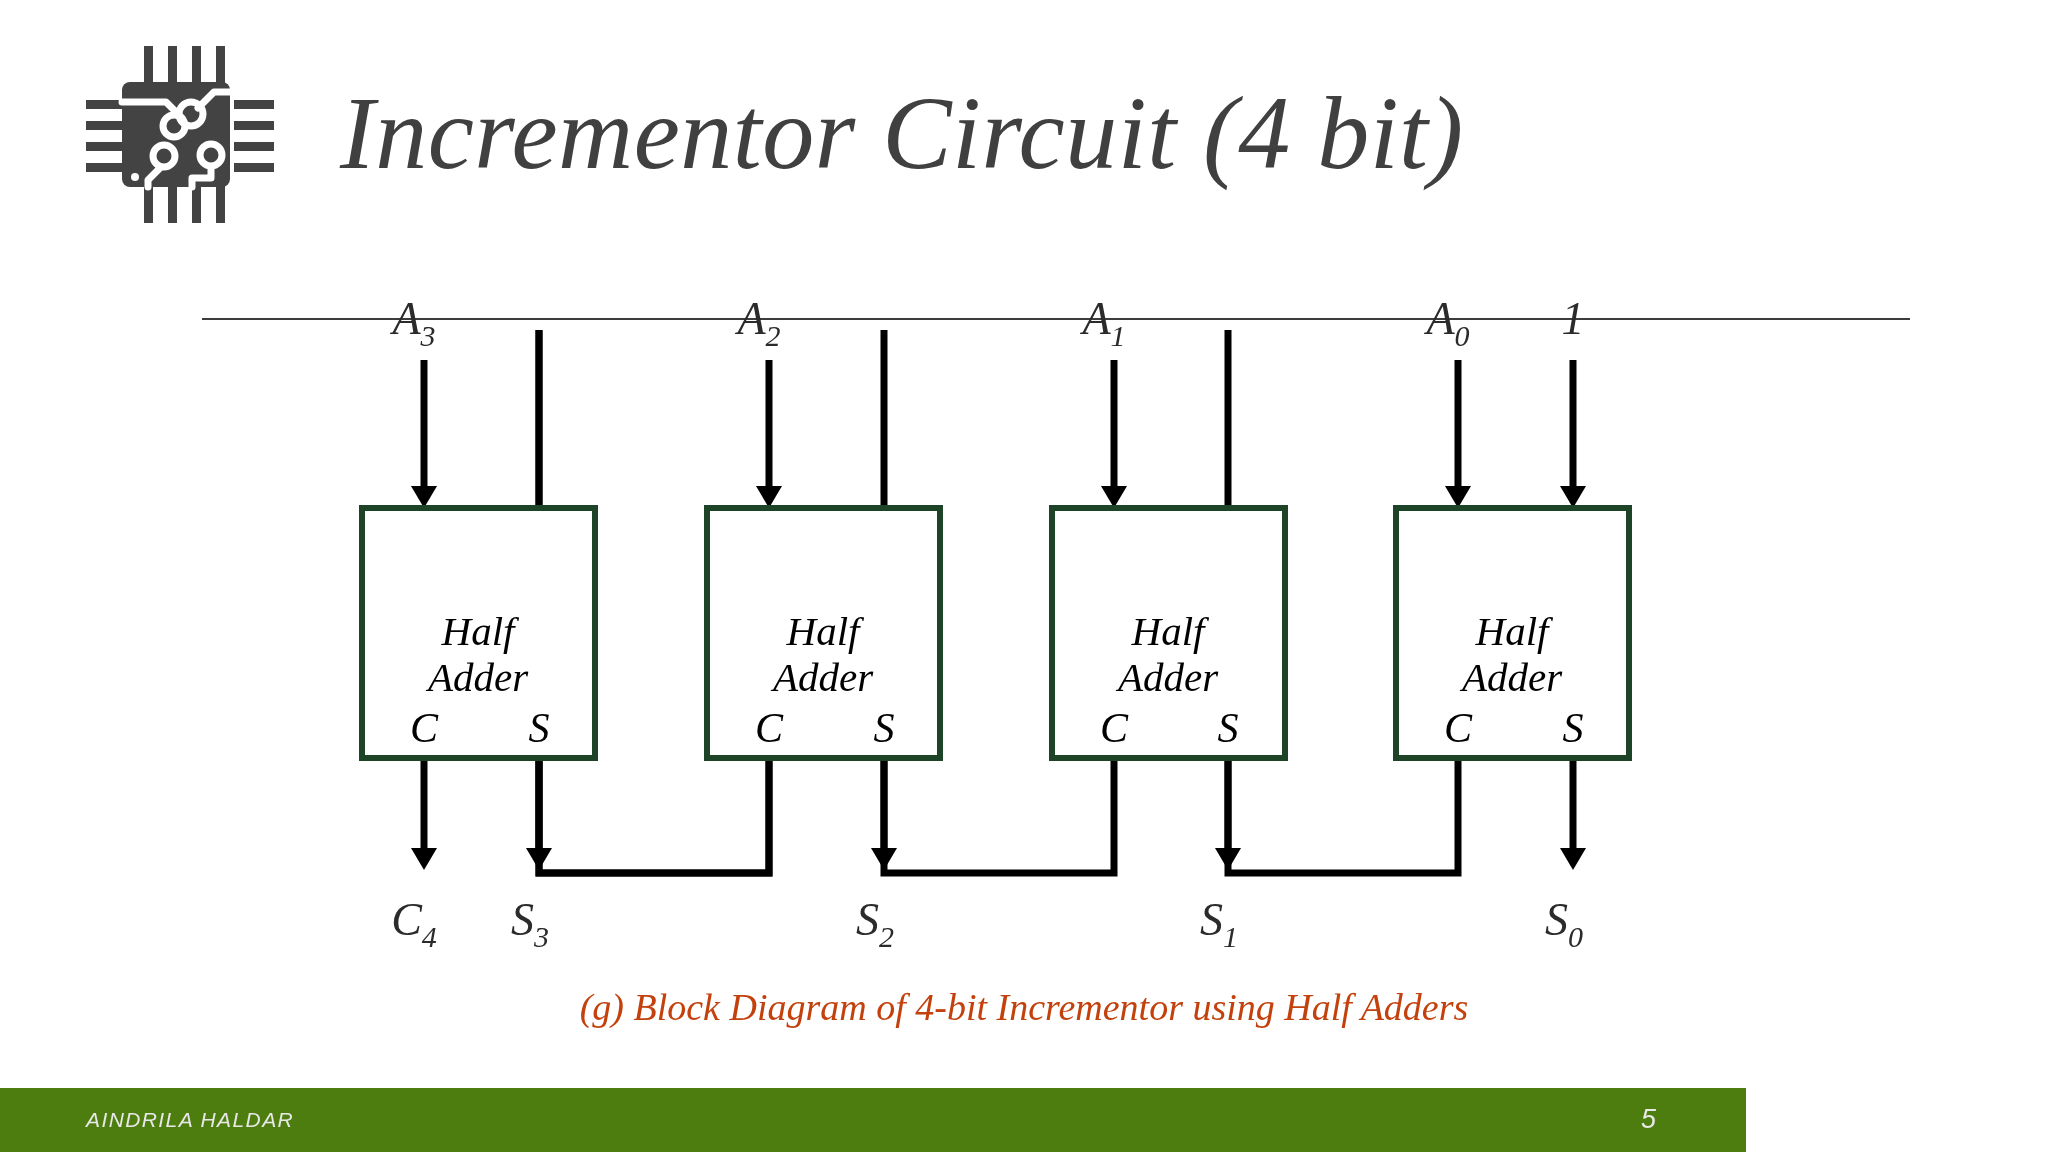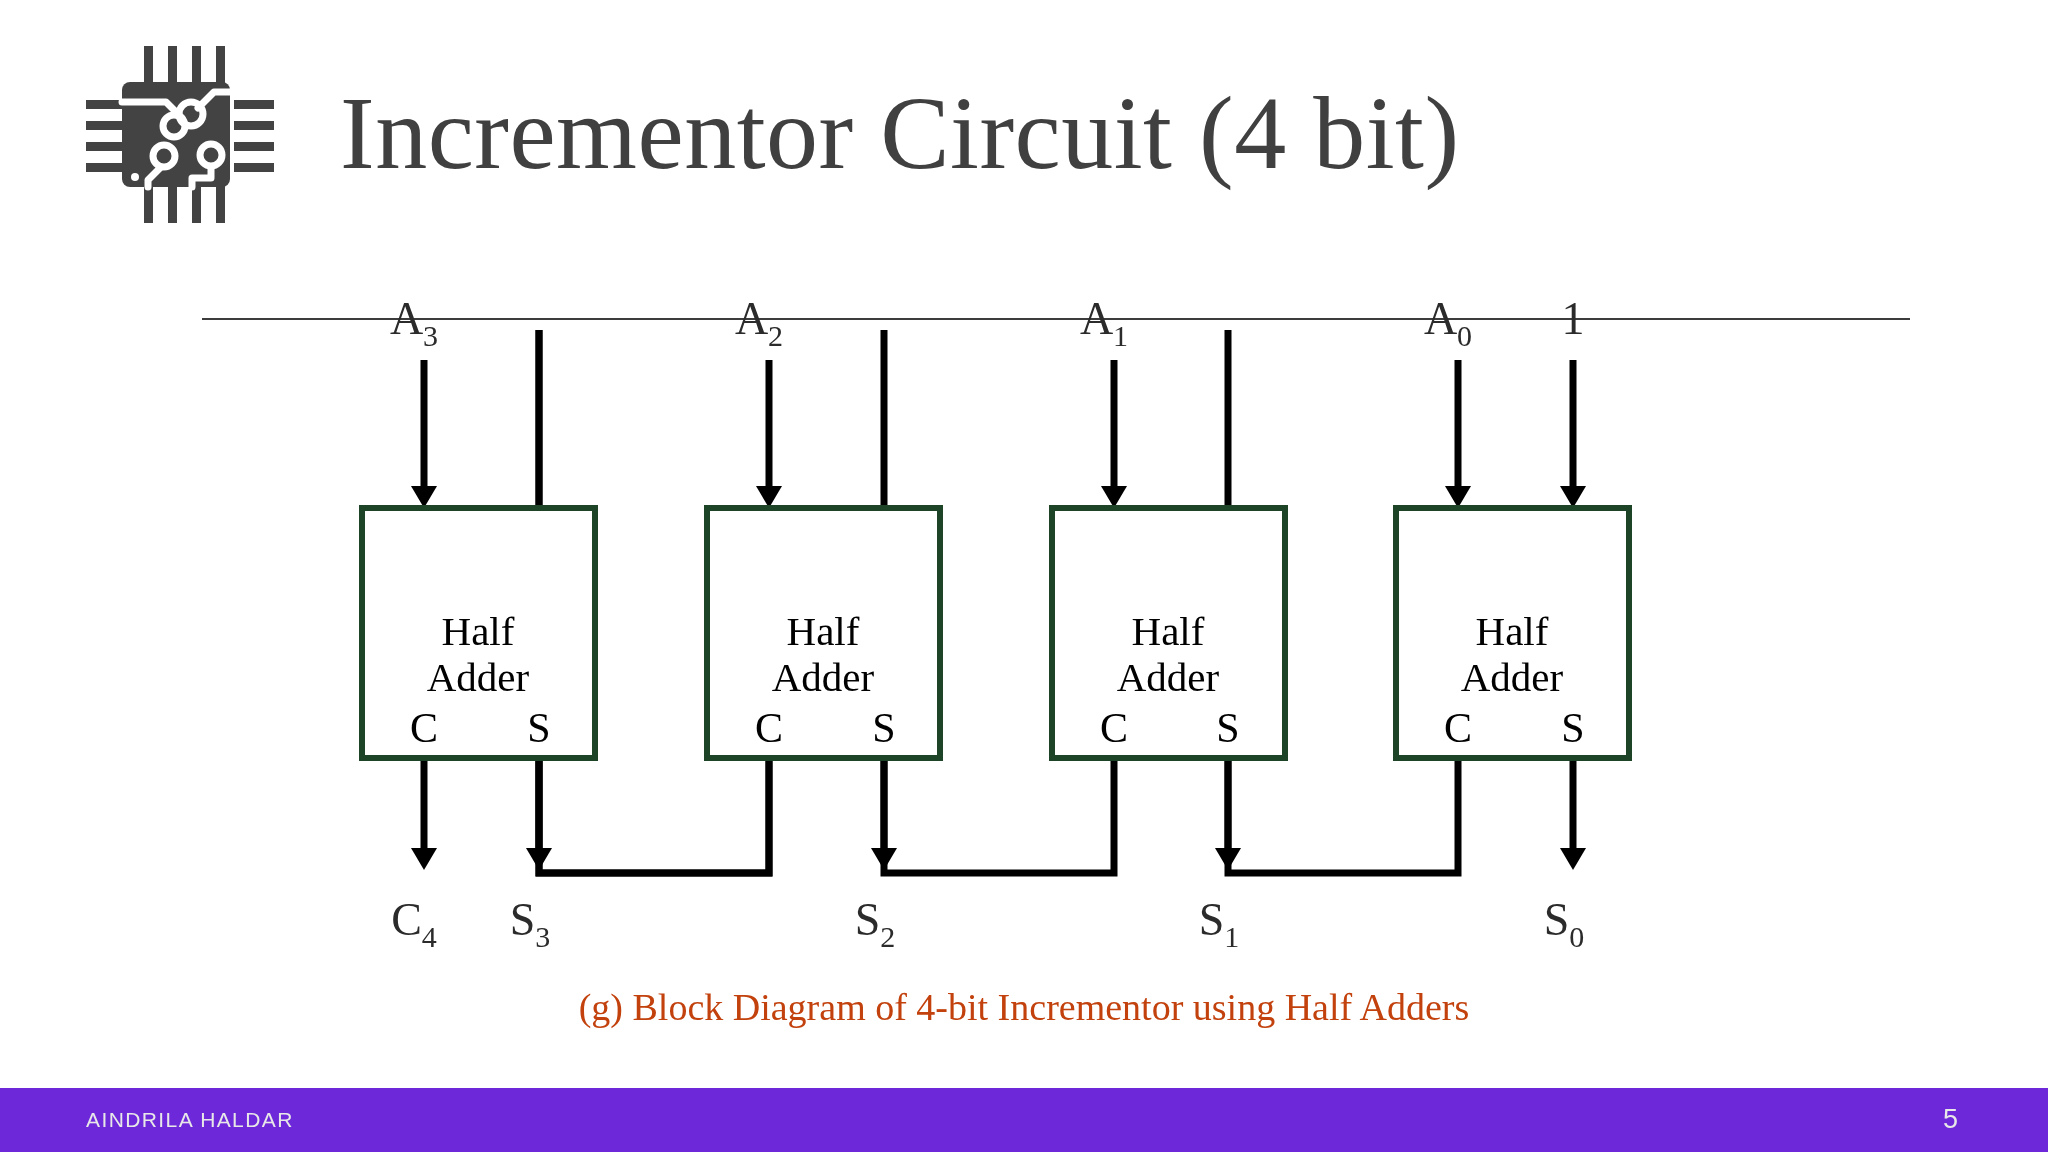--- a/index.html
+++ b/index.html
@@ -4,21 +4,21 @@
 <title>Incrementor Circuit (4 bit)</title>
 <style>
   html,body{margin:0;padding:0;}
   body{
     width:2048px;height:1152px;
     background:#ffffff;
     font-family:"Liberation Serif", serif;
     overflow:hidden;
     position:relative;
   }
-  .slide{position:absolute;inset:0;background:#fff;}
+  .slide{position:absolute;inset:0;background:#fff;font-style:italic;}
 
   
   .header{position:absolute;left:0;top:0;width:2048px;height:300px;}
   .logo{position:absolute;left:78px;top:38px;width:200px;height:190px;}
   .title{
     position:absolute;left:340px;top:78px;
     font-family:"Liberation Serif", serif;
     font-size:104px;line-height:1.05;
     color:#404040;font-weight:400;
     letter-spacing:0.5px;white-space:nowrap;
@@ -49,22 +49,22 @@
 
   .caption{
     position:absolute;left:0;top:985px;width:2048px;
     text-align:center;
     font-family:"Liberation Serif", serif;
     font-size:38px;color:#c2410c;
   }
 
   
   .footer{
-    position:absolute;left:0;top:1088px;width:2048px;height:64px;
-    background:#6d28d9;
+    position:absolute;left:0;top:1088px;width:1746px;height:64px;
+    background:#4d7c0f;
   }
   .footer-name{
     position:absolute;left:86px;top:20px;
     font-family:"Liberation Sans", sans-serif;
     font-size:21px;letter-spacing:1.4px;color:#e8e8e8;
   }
   .footer-page{
     position:absolute;right:90px;top:16px;
     font-family:"Liberation Sans", sans-serif;
     font-size:27px;color:#e8e8e8;

